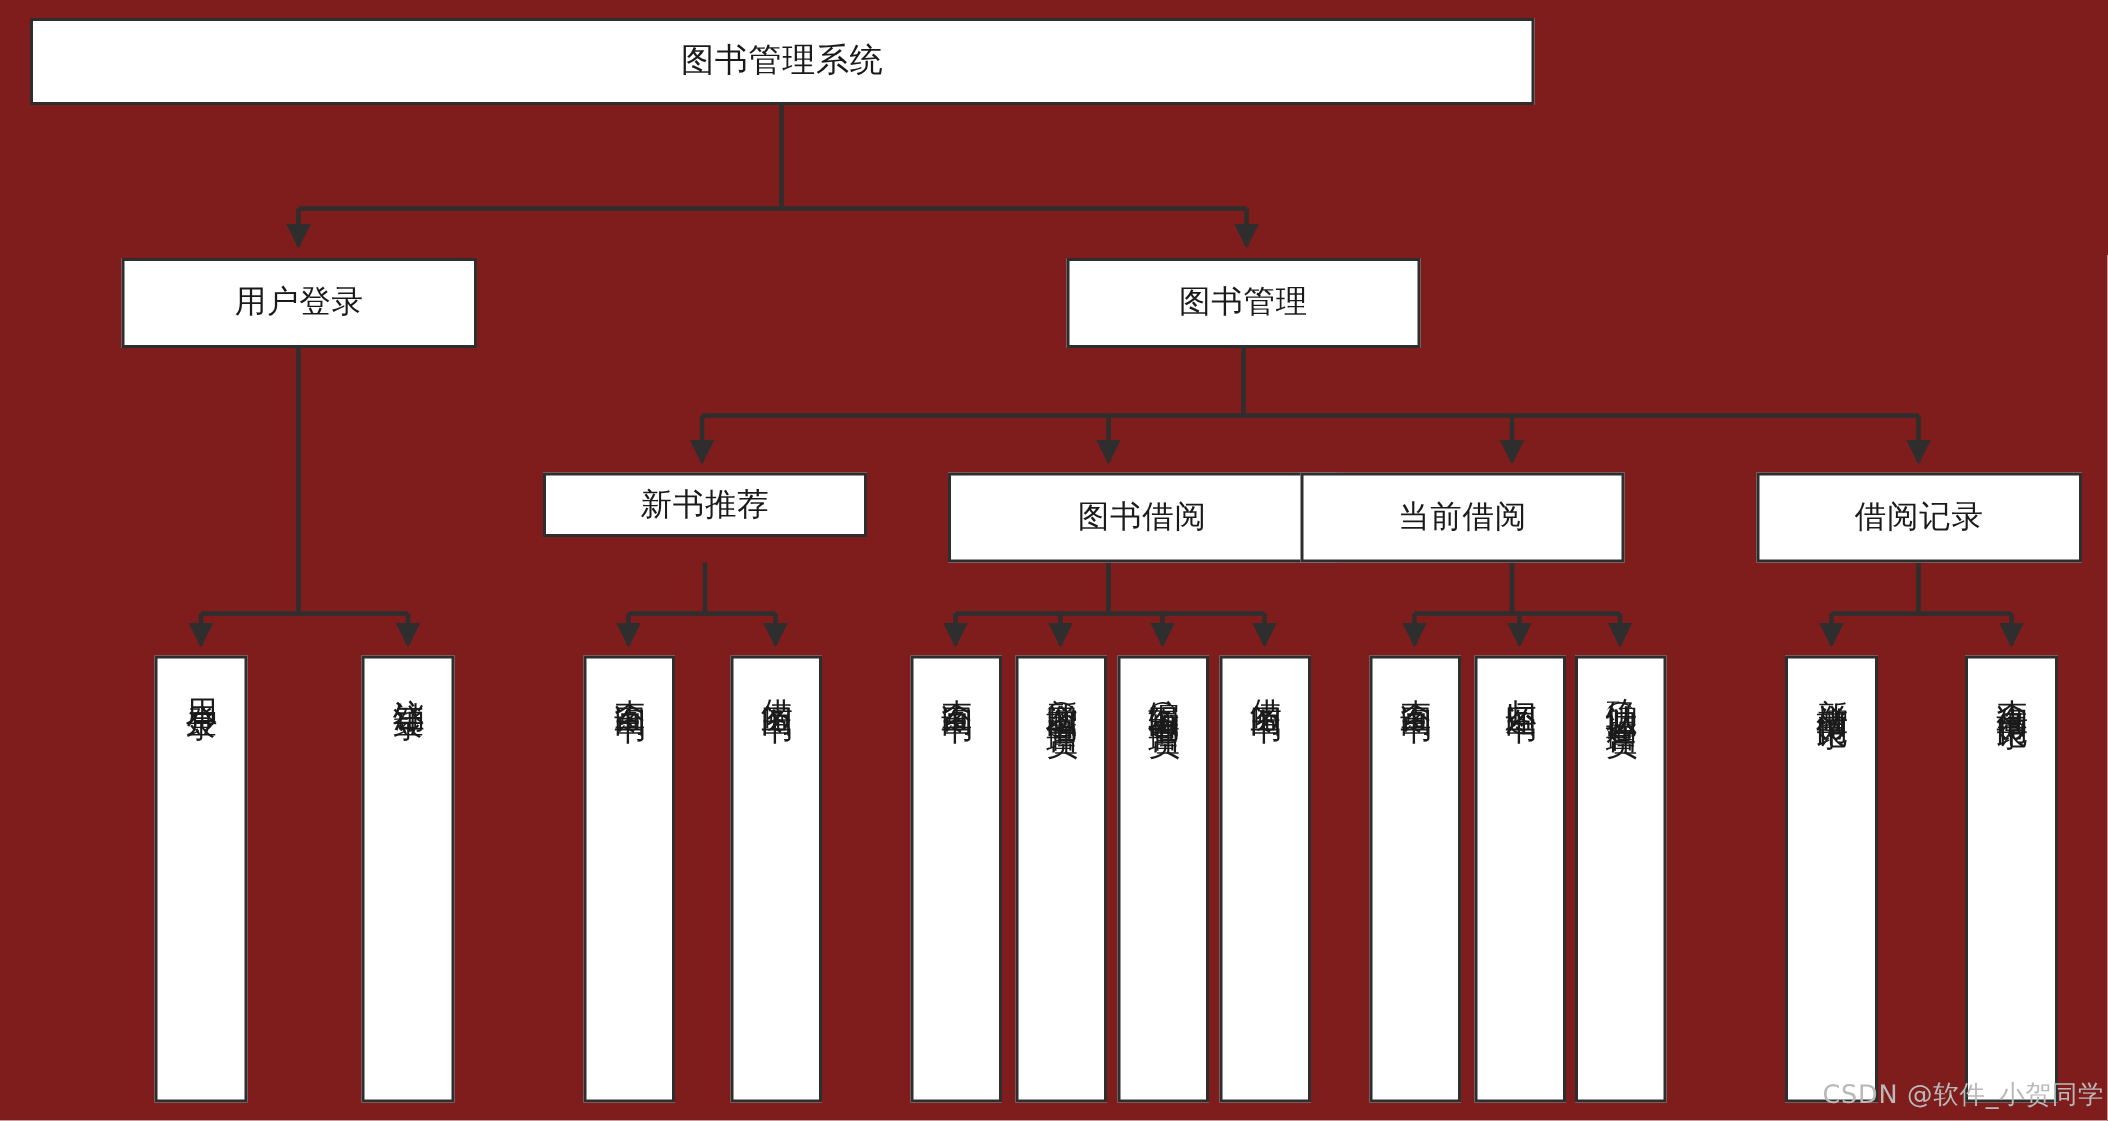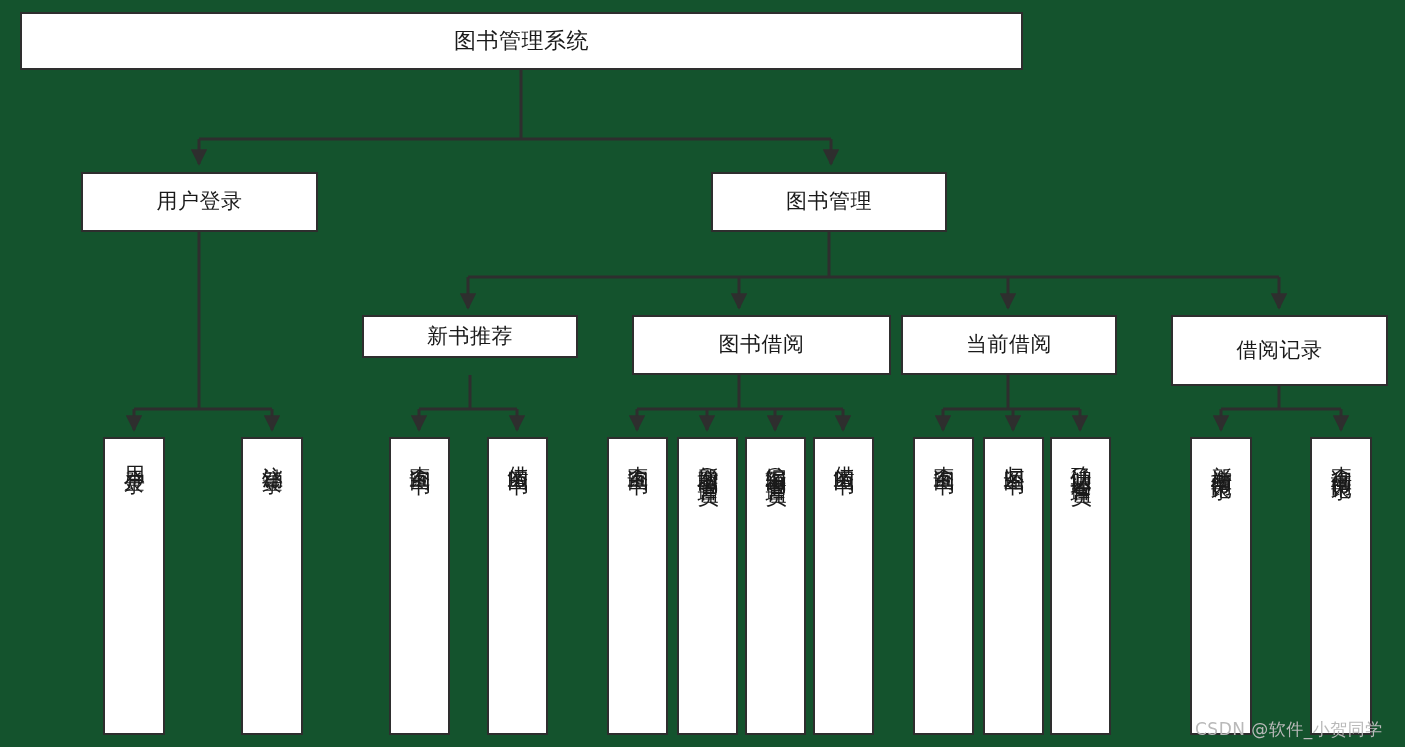--- a/index.html
+++ b/index.html
@@ -7,21 +7,21 @@
     padding: 0;
     background: #ffffff;
   }
   body {
     font-family: "DejaVu Sans", "Liberation Sans", sans-serif;
   }
   #canvas {
     position: relative;
     width: 1405px;
     height: 747px;
-    background: #14532d;
+    background: #7f1d1d;
     overflow: hidden;
   }
   svg.connectors {
     position: absolute;
     left: 0;
     top: 0;
     width: 1405px;
     height: 747px;
     pointer-events: none;
   }
@@ -57,20 +57,21 @@
     line-height: 1.0;
     letter-spacing: 3px;
   }
   .node.root .label { font-size: 22px; }
   .watermark {
     position: absolute;
     font-size: 17px;
     color: #b9b9b9;
     white-space: nowrap;
     letter-spacing: 0.5px;
+    margin-left: 20px;
   }
 </style>
 </head>
 <body>
 
 <div id="canvas">
 
   <svg class="connectors" viewBox="0 0 1405 747" xmlns="http://www.w3.org/2000/svg">
     <defs>
       <marker id="arrow" viewBox="0 0 10 10" refX="9" refY="5" markerWidth="5.5" markerHeight="5.5" orient="auto-start-reverse">
@@ -131,24 +132,24 @@
   <div class="node horiz" style="left: 711px; top: 172px; width: 236px; height: 60px;">
     <span class="label">图书管理</span>
   </div>
 
   <div class="node horiz" style="left: 362px; top: 315px; width: 216px; height: 43px;">
     <span class="label">新书推荐</span>
   </div>
   <div class="node horiz" style="left: 632px; top: 315px; width: 259px; height: 60px;">
     <span class="label">图书借阅</span>
   </div>
-  <div class="node horiz" style="left: 901px; top: 315px; width: 216px; height: 60px;">
+  <div class="node horiz" style="left: 867px; top: 315px; width: 216px; height: 60px;">
     <span class="label">当前借阅</span>
   </div>
-  <div class="node horiz" style="left: 1171px; top: 315px; width: 217px; height: 71px;">
+  <div class="node horiz" style="left: 1171px; top: 315px; width: 217px; height: 60px;">
     <span class="label">借阅记录</span>
   </div>
 
   <div class="node vert" style="left: 103px; top: 437px; width: 62px; height: 298px;">
     <span class="label">用户登录</span>
   </div>
   <div class="node vert" style="left: 241px; top: 437px; width: 62px; height: 298px;">
     <span class="label">注销登录</span>
   </div>
   <div class="node vert" style="left: 389px; top: 437px; width: 61px; height: 298px;">

